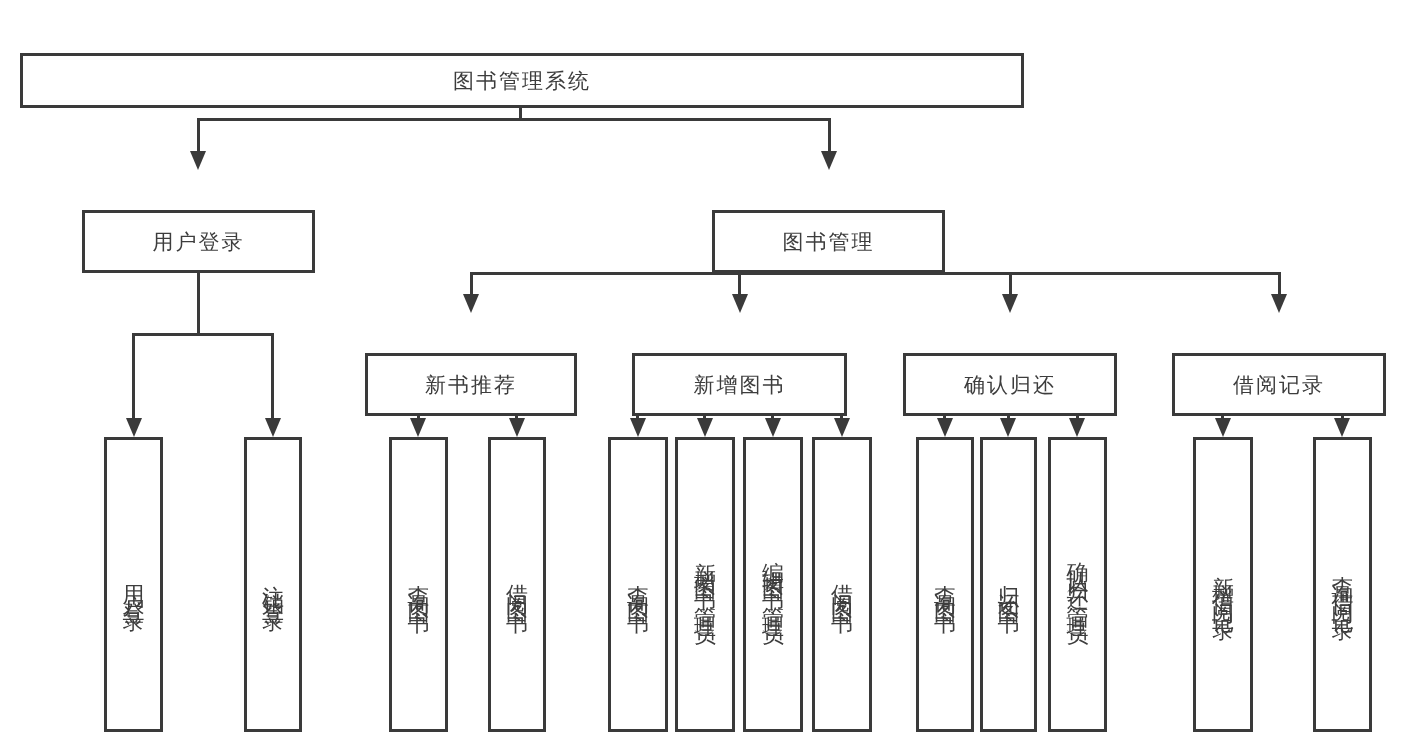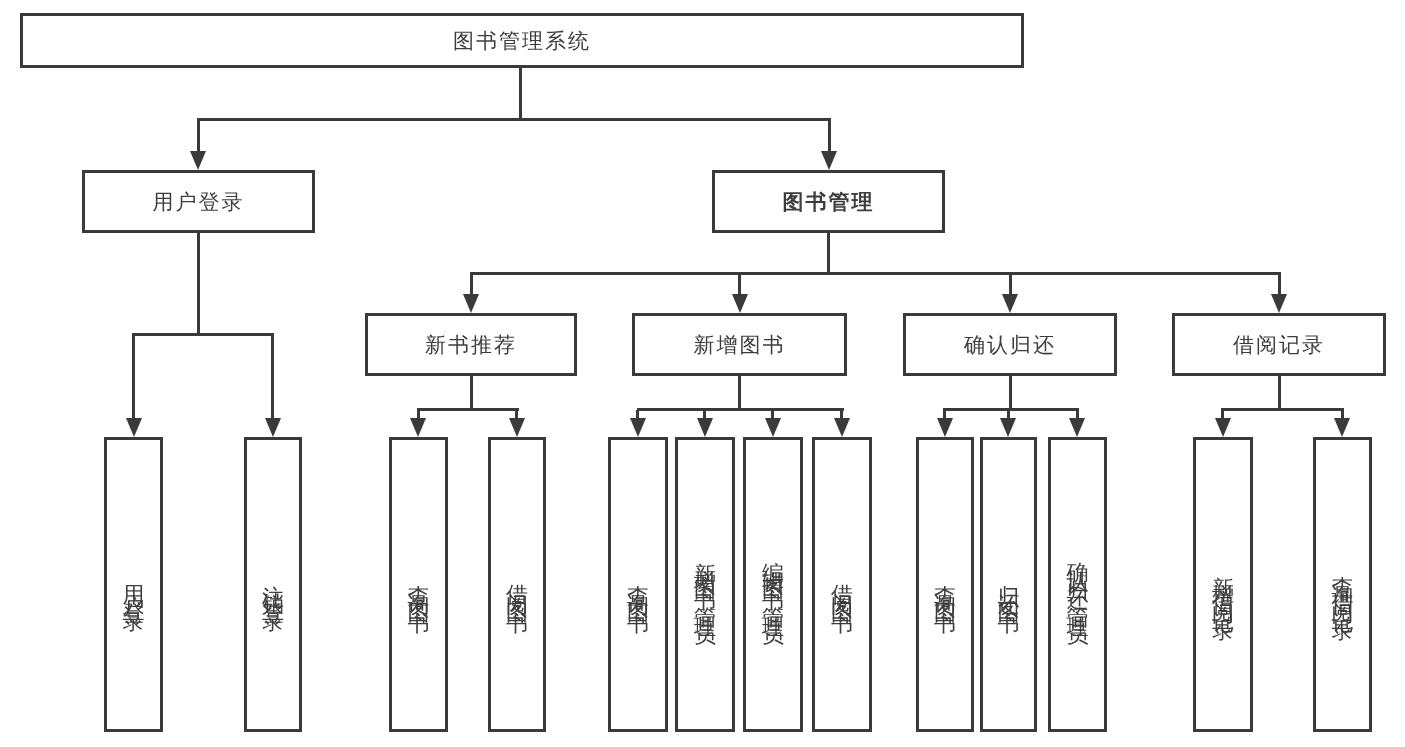--- a/index.html
+++ b/index.html
@@ -14,21 +14,21 @@
     position:absolute;
     box-sizing:border-box;
     border:3px solid #3a3a3a;
     background:#ffffff;
     display:flex;
     align-items:center;
     justify-content:center;
     color:#3d3d3d;
     z-index:2;
   }
-  .hbox { font-size:21px; letter-spacing:2px; white-space:nowrap; }
+  .hbox { font-size:21px; letter-spacing:2px; white-space:nowrap;margin-top:40px; }
   .vbox .vtext {
     writing-mode:vertical-rl;
     font-size:22px;
     letter-spacing:9px;
     line-height:1;
     color:#3d3d3d;
   }
   .v { position:absolute; width:3px; background:#3a3a3a; z-index:1; }
   .h { position:absolute; height:3px; background:#3a3a3a; z-index:1; }
   .tri {
@@ -112,21 +112,21 @@
   <div class="v" style="left:1341px; top:410px; height:12px;"></div>
   <div class="tri" style="left:1334px; top:418px;"></div>
 
   <div class="box hbox" style="left:20px; top:13px; width:1004px; height:55px;">
     <span>图书管理系统</span>
   </div>
 
   <div class="box hbox" style="left:82px; top:170px; width:233px; height:63px;">
     <span>用户登录</span>
   </div>
-  <div class="box hbox" style="left:712px; top:170px; width:233px; height:63px;font-weight:bold;">
+  <div class="box hbox" style="left:712px; top:170px; width:233px; height:63px;">
     <span>图书管理</span>
   </div>
 
   <div class="box hbox" style="left:365px; top:313px; width:212px; height:63px;">
     <span>新书推荐</span>
   </div>
   <div class="box hbox" style="left:632px; top:313px; width:215px; height:63px;">
     <span>新增图书</span>
   </div>
   <div class="box hbox" style="left:903px; top:313px; width:214px; height:63px;">

